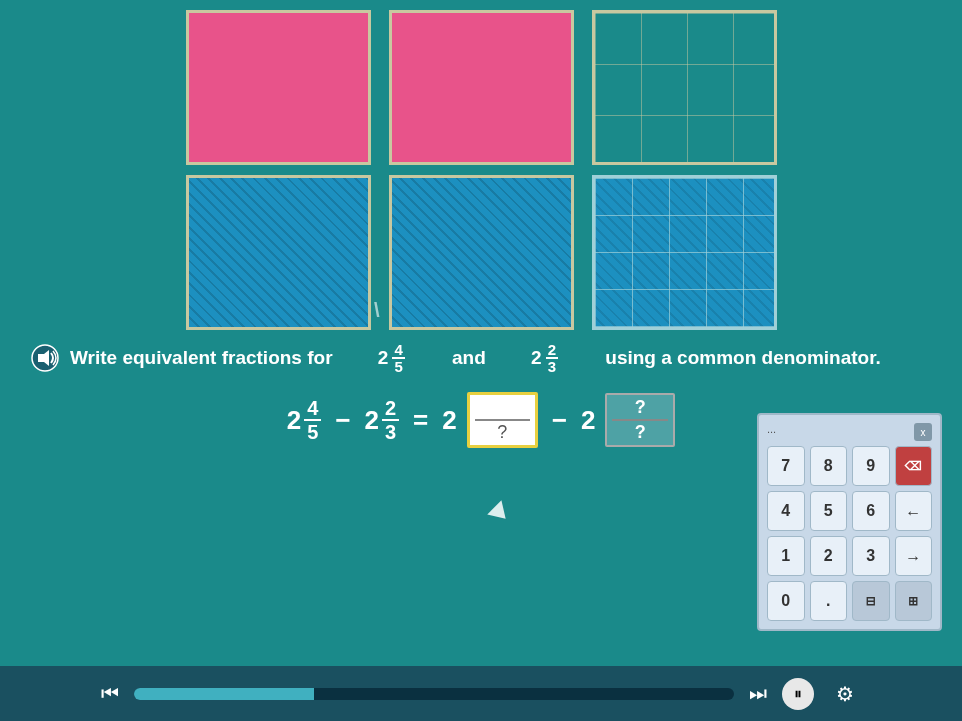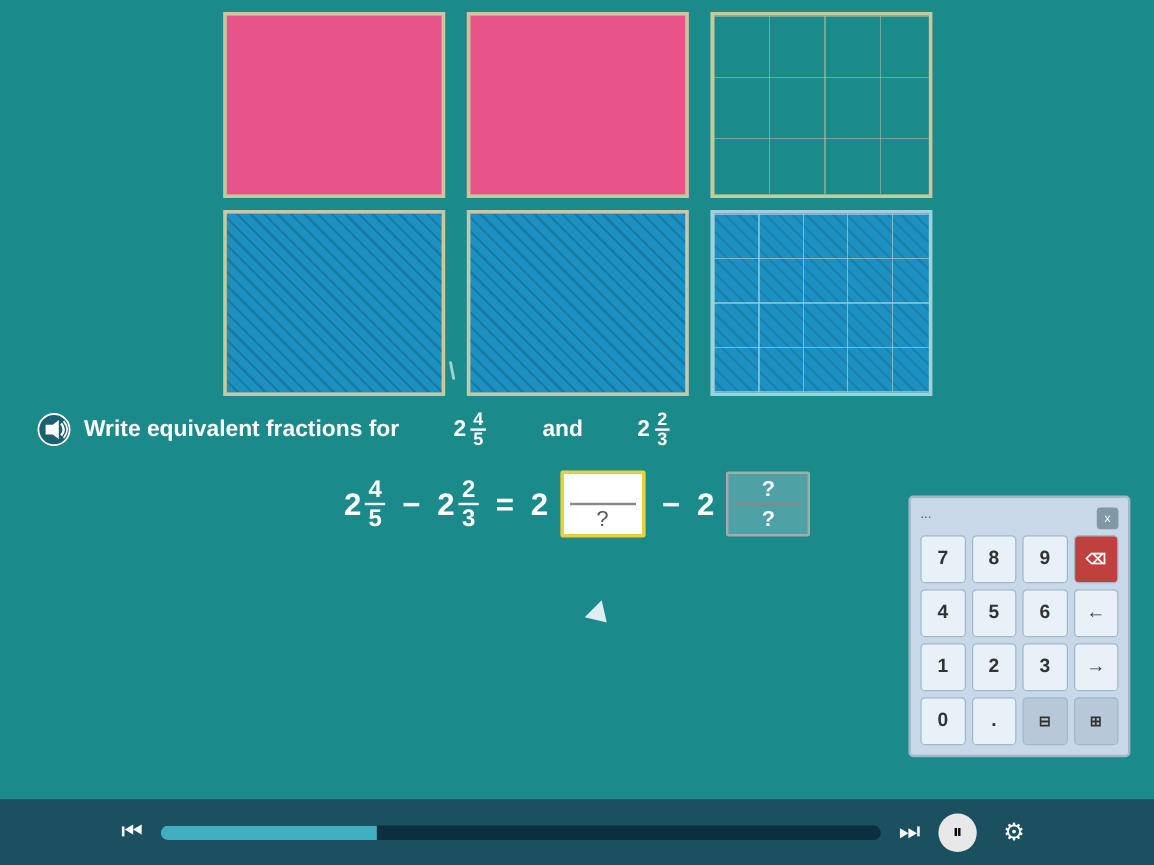--- a/index.html
+++ b/index.html
@@ -454,20 +454,21 @@
     <span>and</span>
     &nbsp;
     <span class="mixed-num">
       <span>2</span>
       <span class="fraction-inline">
         <span class="frac-num">2</span>
         <span class="frac-den">3</span>
       </span>
     </span>
     &nbsp;
+    <span>using a common denominator.</span>
   </div>
 </div>
 
 <div class="equation-area">
 
   <div class="eq-mixed">
     <span>2</span>
     <span class="eq-frac">
       <span class="fn">4</span>
       <span class="fd">5</span>

